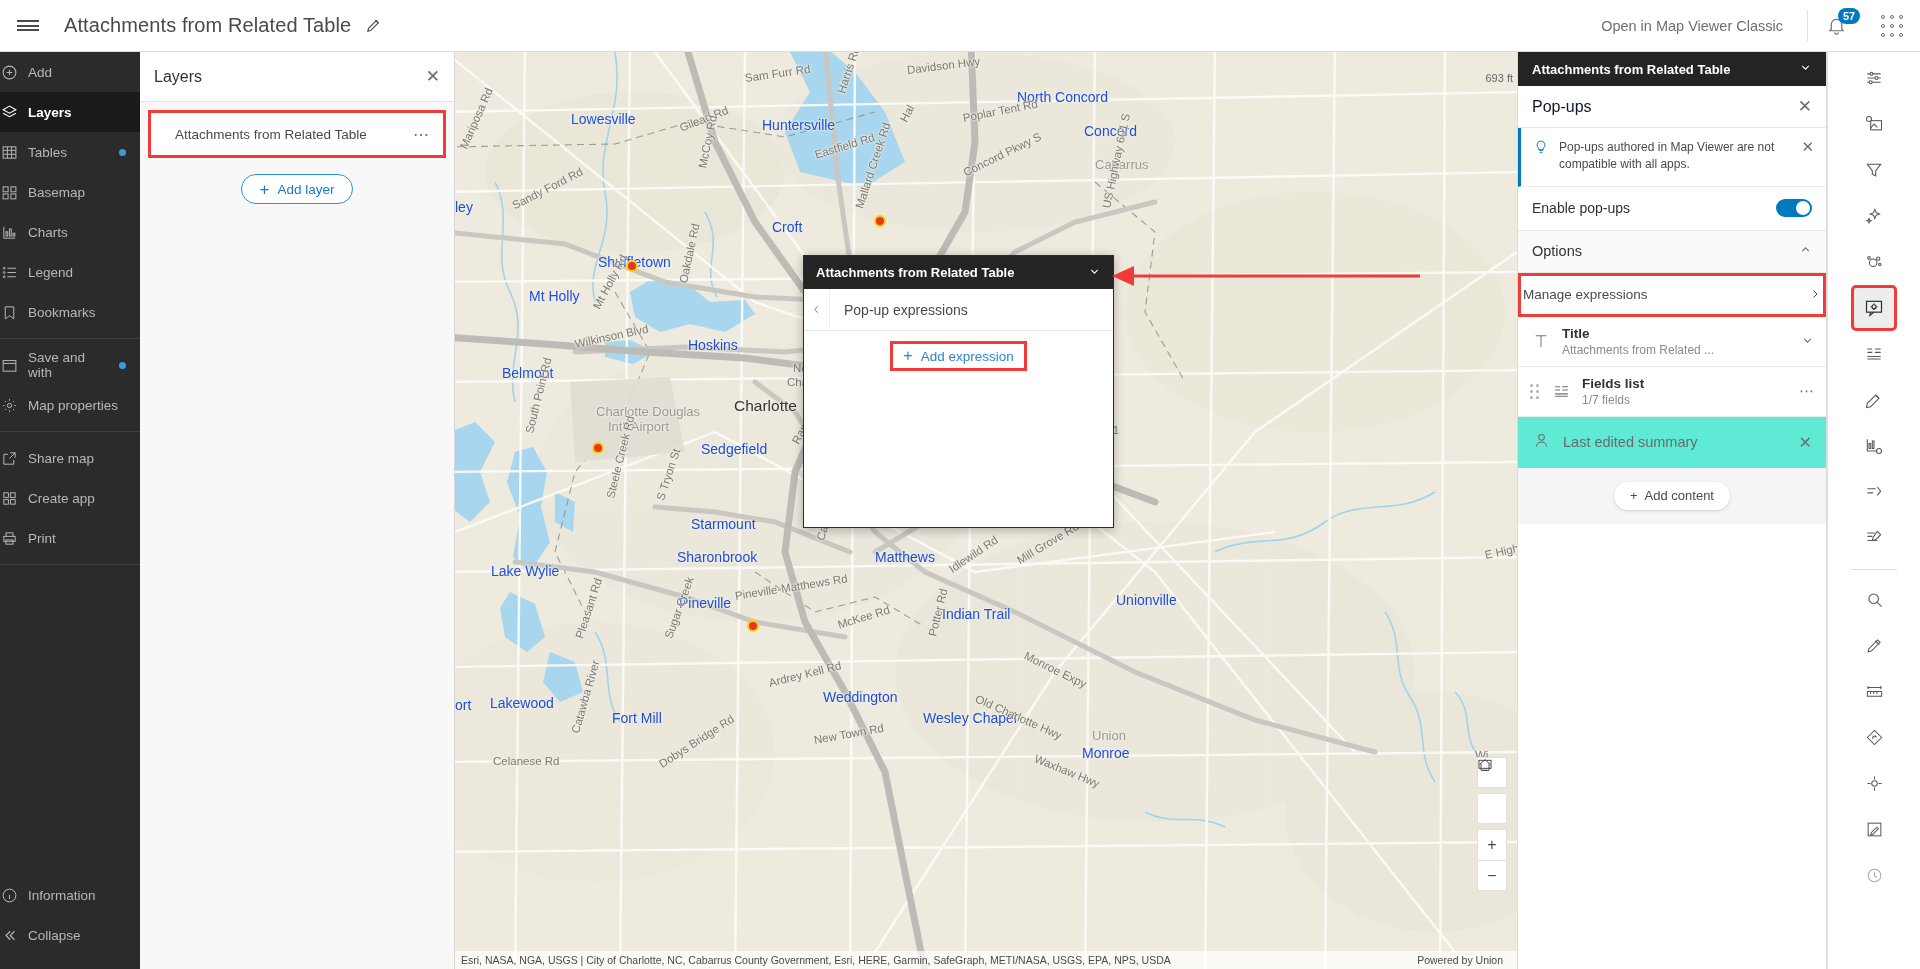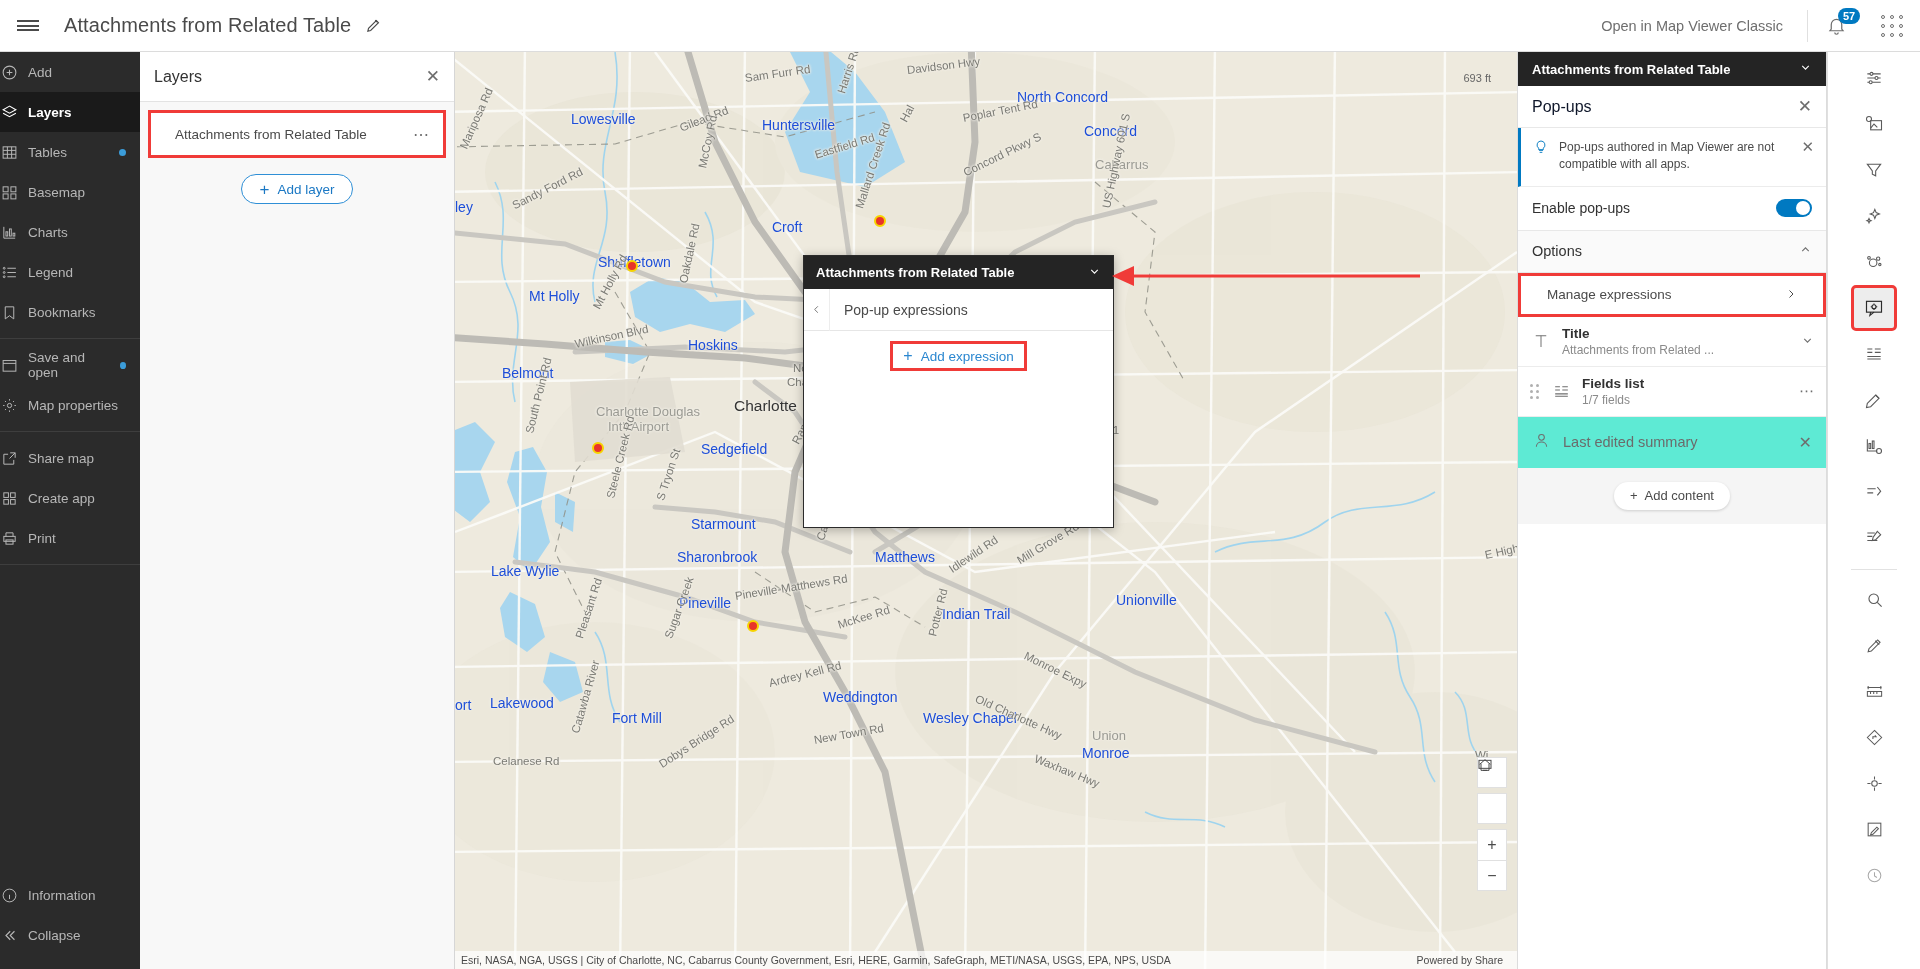--- a/index.html
+++ b/index.html
@@ -95,21 +95,21 @@
     pointer-events:none;
   }
   .map-label.city { font-size:14px; color:#1d4ed8; }
   .map-label.big { font-size:15.5px; color:#333; }
   .map-label.faint { color:#9a9a93; font-size:13px;}
   .map-label.rd { font-size:11.5px; color:#7a7a74; }
   .pt {
     position:absolute; width:12px; height:12px; border-radius:50%;
     background:#e8342a; border:2px solid #f7d400; transform:translate(-50%,-50%);
   }
-  .scale-txt { position:absolute; right:26px; top:20px; font-size:11px; color:#666; }
+  .scale-txt { position:absolute; right:4px; top:20px; font-size:11px; color:#666; }
   .attrib {
     position:absolute; left:0; bottom:0; width:100%; height:18px;
     background:rgba(255,255,255,.72); font-size:10.5px; color:#4a4a4a;
     display:flex; align-items:center; padding:0 6px;
   }
   .attrib .pw { margin-left:auto; padding-right:8px; }
   .map-ctrls { position:absolute; right:10px; bottom:78px; width:30px; }
   .mc-btn {
     width:30px; height:31px; background:#fff; border:1px solid #e0e0e0;
     display:flex; align-items:center; justify-content:center; cursor:pointer;
@@ -180,21 +180,21 @@
   }
   .switch .k { position:absolute; right:2px; top:2px; width:14px; height:14px; border-radius:50%; background:#fff;}
   .sect-head {
     height:42px; display:flex; align-items:center; padding:0 14px;
     border-bottom:1px solid #e8e8e8; background:#fafafa;
   }
   .sect-head .t { font-size:14.5px; color:#323232;}
   .sect-head .cv { margin-left:auto; color:#6e6e6e; font-size:12px;}
   .manage-wrap { padding:0; }
   .manage-row {
-    height:38px; display:flex; align-items:center; padding:0 26px; cursor:pointer;
+    height:38px; display:flex; align-items:center; padding:0 2px; cursor:pointer;
     background:#fff; font-size:13.5px; color:#4a4a4a;
   }
   .manage-row .chev { margin-left:auto; color:#4a4a4a; font-size:14px;}
   .content-row {
     display:flex; align-items:center; gap:10px; padding:8px 12px;
     border-bottom:1px solid #ececec; min-height:50px; cursor:pointer;
   }
   .content-row .ic { width:22px; display:flex; justify-content:center; color:#6e6e6e; flex:none;}
   .content-row .tx { display:flex; flex-direction:column; gap:2px; }
   .content-row .n { font-size:13.5px; color:#323232; font-weight:bold;}
@@ -348,21 +348,21 @@
       <span>Bookmarks</span>
     </div>
     <div class="rail-div"></div>
     <div class="rail-item">
       <span class="ic">
         <svg width="17" height="17" viewBox="0 0 24 24" fill="none" stroke="#b7b7b7" stroke-width="1.4">
             <rect x="3" y="5" width="18" height="15"></rect>
             <path d="M3 9h18"></path>
           </svg>
       </span>
-      <span>Save and open</span>
+      <span>Save and with</span>
       <span class="dot"></span>
     </div>
     <div class="rail-item">
       <span class="ic">
         <svg width="17" height="17" viewBox="0 0 24 24" fill="none" stroke="#b7b7b7" stroke-width="1.4">
             <circle cx="12" cy="12" r="3"></circle>
             <path d="M12 3v2M12 19v2M3 12h2M19 12h2M5.6 5.6l1.4 1.4M17 17l1.4 1.4M18.4 5.6L17 7M7 17l-1.4 1.4"></path>
           </svg>
       </span>
       <span>Map properties</span>
@@ -629,21 +629,21 @@
           </svg>
       </div>
       <div class="mc-grp">
         <div class="mc-btn">+</div>
         <div class="mc-btn">−</div>
       </div>
     </div>
 
     <div class="attrib">
       <span>Esri, NASA, NGA, USGS | City of Charlotte, NC, Cabarrus County Government, Esri, HERE, Garmin, SafeGraph, METI/NASA, USGS, EPA, NPS, USDA</span>
-      <span class="pw">Powered by Share</span>
+      <span class="pw">Powered by Union</span>
     </div>
   </div>
 
   <div class="exp-dialog">
     <div class="exp-head">
       <span>Attachments from Related Table</span>
       <span class="cv">
         <svg width="13" height="13" viewBox="0 0 24 24" fill="none" stroke="#fff" stroke-width="2">
             <path d="M6 9l6 6 6-6"></path>
           </svg>

